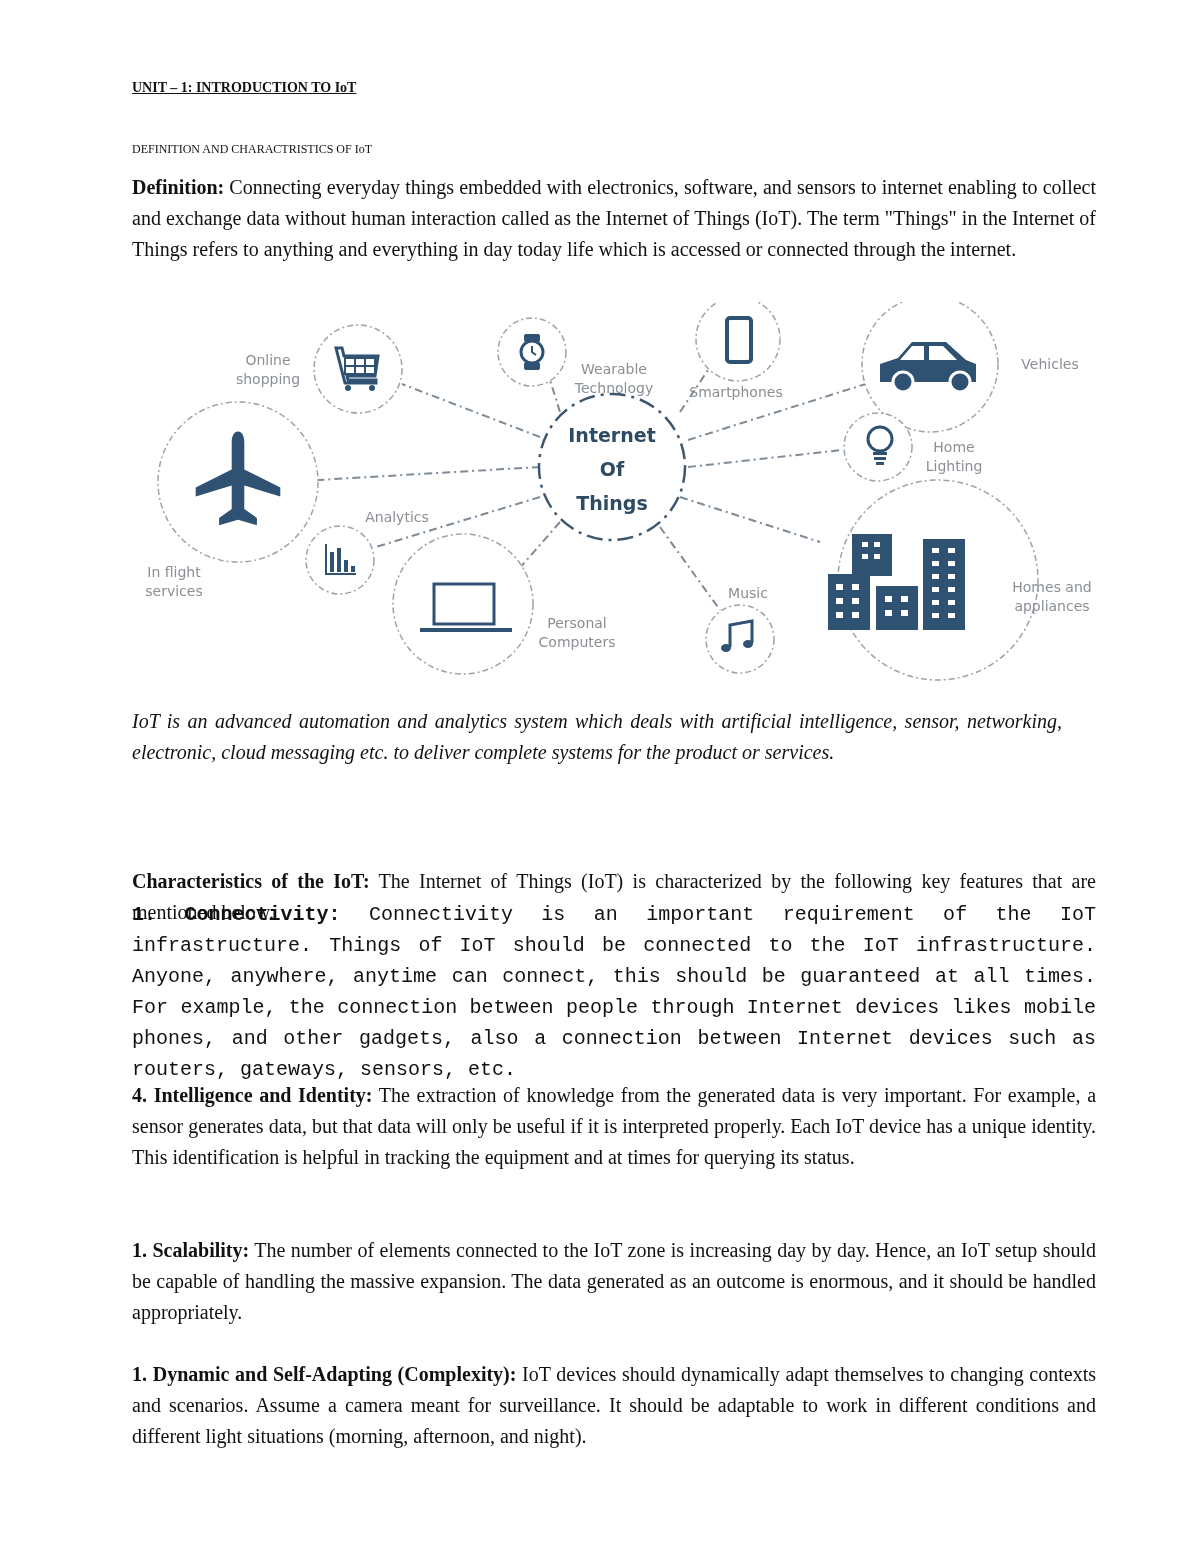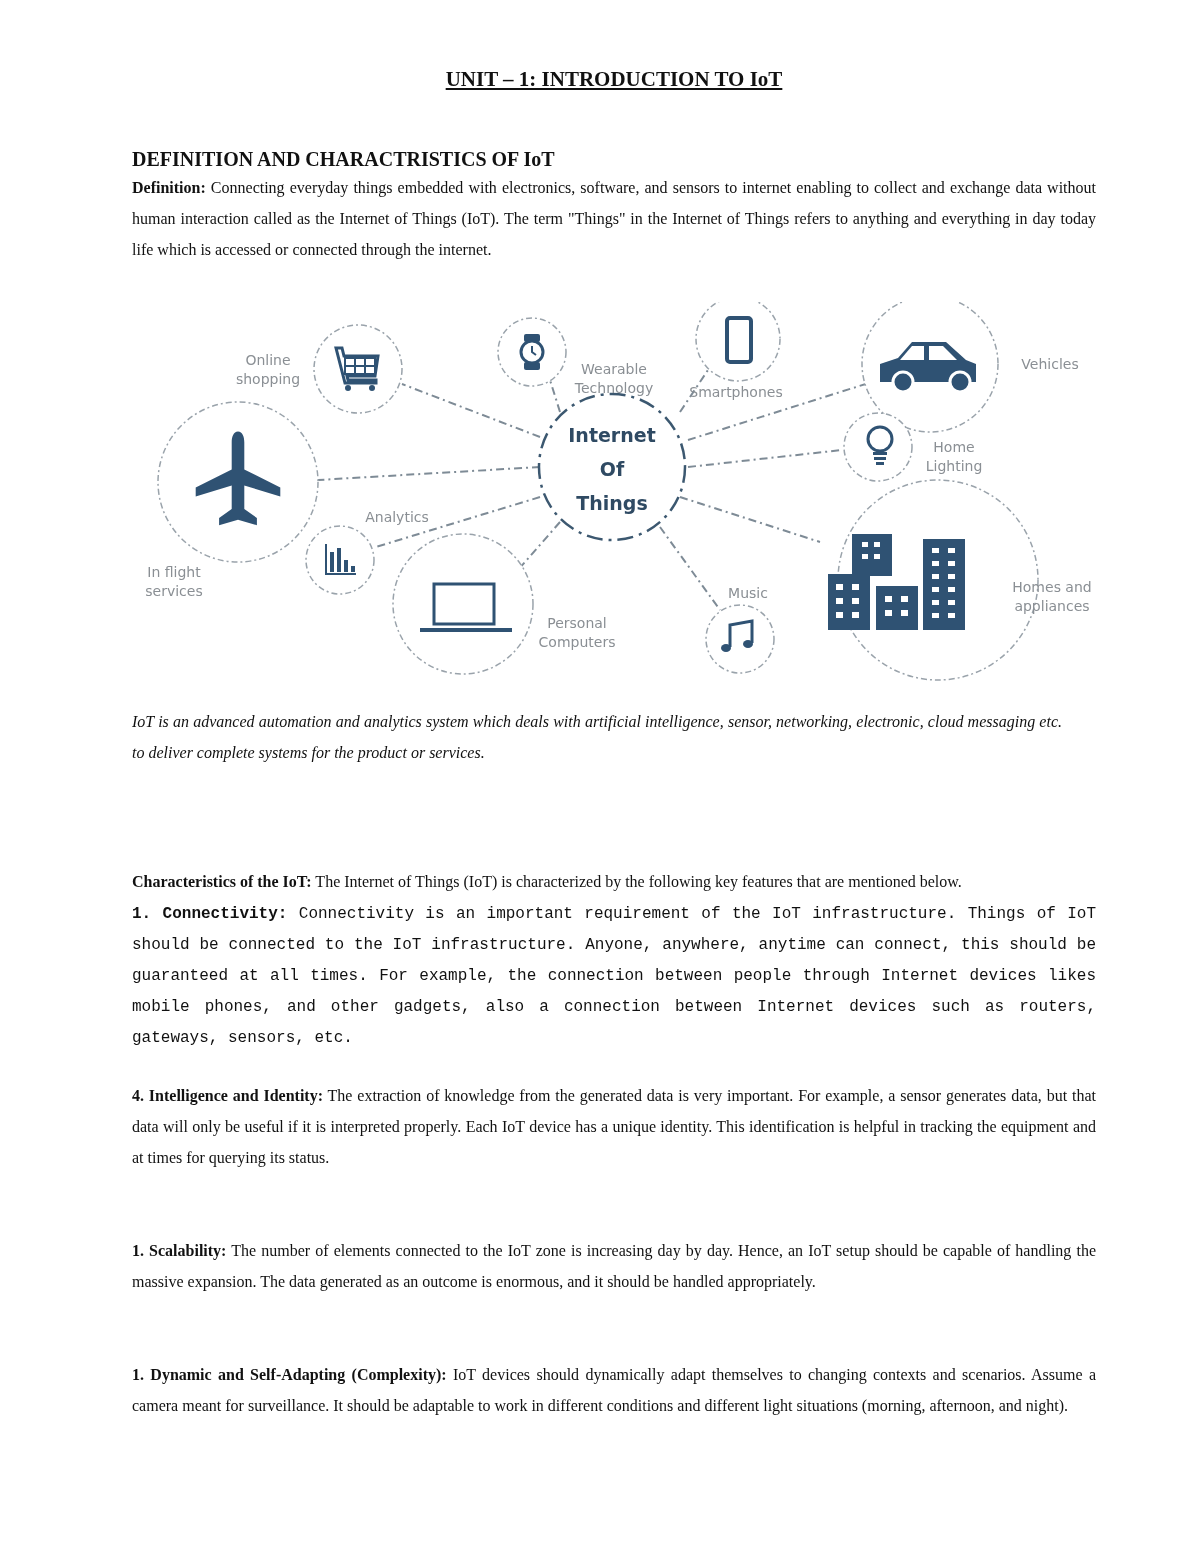--- a/index.html
+++ b/index.html
@@ -1,20 +1,20 @@
 <!DOCTYPE html>
 <html><head>
 <meta charset="utf-8">
 <style>
   html, body { margin: 0; padding: 0; background: #ffffff; }
   body { width: 1200px; height: 1553px; position: relative; overflow: hidden; font-family: "Liberation Serif", serif; color: #111; }
   .page { position: absolute; left: 132px; top: 0; width: 964px; }
-  .title { position: absolute; top: 67px; left: 0; width: 964px; text-align: center; font-weight: bold; font-size: 21px; text-decoration: underline; }
-  .heading { position: absolute; top: 148px; left: 0; font-weight: bold; font-size: 20px; }
-  .para { position: absolute; left: 0; width: 964px; font-size: 16px; line-height: 31px; text-align: justify; }
+  .title { position: absolute; top: 80px; left: 0; width: 964px; font-weight: bold; font-size: 14px; text-decoration: underline; }
+  .heading { position: absolute; top: 142px; left: 0; font-weight: normal; font-size: 12px; }
+  .para { position: absolute; left: 0; width: 964px; font-size: 20px; line-height: 31px; text-align: justify; }
   .para b { font-weight: bold; }
   .diagram { position: absolute; left: 140px; top: 302px; width: 960px; height: 380px; }
   .lbl { font-family: "DejaVu Sans", sans-serif; font-size: 14px; fill: #8a8f94; }
   .center-lbl { font-family: "DejaVu Sans", sans-serif; font-size: 19px; font-weight: bold; fill: #2f4a63; }
 </style>
 </head>
 <body>
 
 <div class="page">
   <div class="title">UNIT – 1: INTRODUCTION TO IoT</div>

